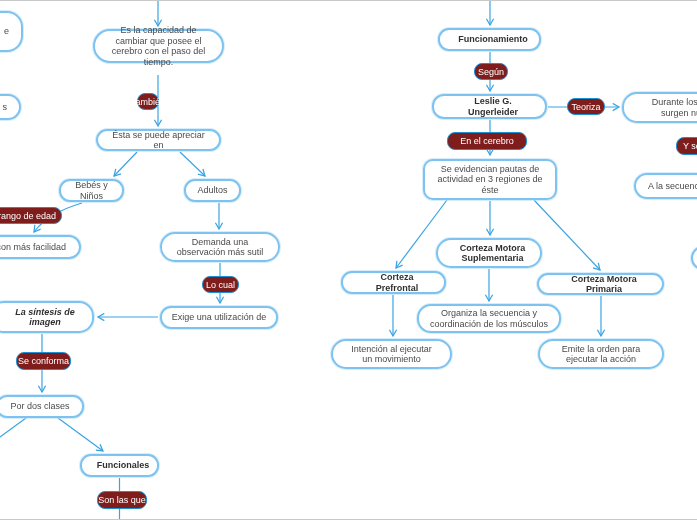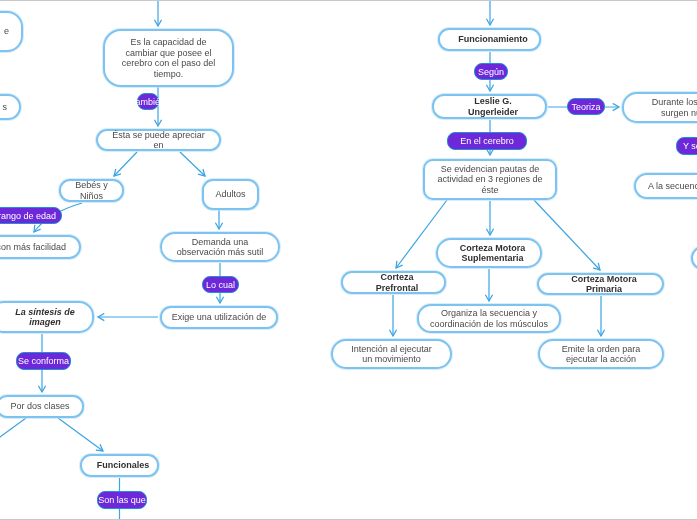--- a/index.html
+++ b/index.html
@@ -28,21 +28,21 @@
     padding:2px 8px;
     box-sizing:border-box;
   }
   .node.bold { font-weight:bold; color:#303030;padding-left:15px; }
   .node.italic { font-style:italic; }
   .node.align-right { justify-content:flex-end; text-align:right; }
   .node.align-left  { justify-content:flex-start; text-align:left; }
   .clabel {
     position:absolute;
     display:flex; align-items:center; justify-content:center;
-    background:#6d28d9;
+    background:#7f1d1d;
     border:1px solid #1f90d2;
     border-radius:8px;
     font-size:9px; line-height:10px;
     color:#ffffff;
     white-space:nowrap;
     padding:1px 5px;
     box-sizing:border-box;
   }
   .clabel.align-right { justify-content:flex-end; }
   .clabel.align-left  { justify-content:flex-start; }
@@ -77,28 +77,28 @@
     <path d="M447,199 L396,267" marker-end="url(#arrow)"></path>
     <path d="M490,200 V234" marker-end="url(#arrow)"></path>
     <path d="M534,199 L600,269" marker-end="url(#arrow)"></path>
     <path d="M489,268 V300" marker-end="url(#arrow)"></path>
     <path d="M393,294 V335" marker-end="url(#arrow)"></path>
     <path d="M601,295 V335" marker-end="url(#arrow)"></path>
   </svg>
 
   <div class="node align-right" style="left:-122px;top:10px;width:145px;height:41px;border-radius:16px;padding-right:12px">e</div>
   <div class="node align-right" style="left:-120px;top:93px;width:141px;height:26px;padding-right:12px">s</div>
-  <div class="node" style="left:103px;top:28px;width:131px;height:58px;border-radius:18px">Es la capacidad de
+  <div class="node" style="left:93px;top:28px;width:131px;height:34px;border-radius:18px">Es la capacidad de
 cambiar que posee el
 cerebro con el paso del
 tiempo.</div>
   <div class="clabel" style="left:137px;top:92px;width:22px;height:17px">También</div>
   <div class="node" style="left:96px;top:128px;width:125px;height:22px;border-radius:11px">Ésta se puede apreciar en</div>
   <div class="node" style="left:59px;top:178px;width:65px;height:23px;border-radius:11px">Bebés y Niños</div>
-  <div class="node" style="left:202px;top:178px;width:57px;height:31px;border-radius:11px">Adultos</div>
+  <div class="node" style="left:184px;top:178px;width:57px;height:23px;border-radius:11px">Adultos</div>
   <div class="clabel align-right" style="left:-32px;top:206px;width:94px;height:17px;padding-right:5px">te rango de edad</div>
   <div class="node align-right" style="left:-60px;top:234px;width:141px;height:24px;padding-right:13px">con más facilidad</div>
   <div class="node" style="left:160px;top:231px;width:120px;height:30px;border-radius:15px">Demanda una
 observación más sutil</div>
   <div class="clabel" style="left:202px;top:275px;width:37px;height:17px">Lo cual</div>
   <div class="node" style="left:160px;top:305px;width:118px;height:23px;border-radius:11px">Exige una utilización de</div>
   <div class="node bold italic" style="left:-11px;top:300px;width:105px;height:32px;border-radius:15px">La síntesis de
 imagen</div>
   <div class="clabel" style="left:16px;top:351px;width:55px;height:18px">Se conforma</div>
   <div class="node" style="left:-4px;top:394px;width:88px;height:23px;border-radius:11px">Por dos clases</div>

